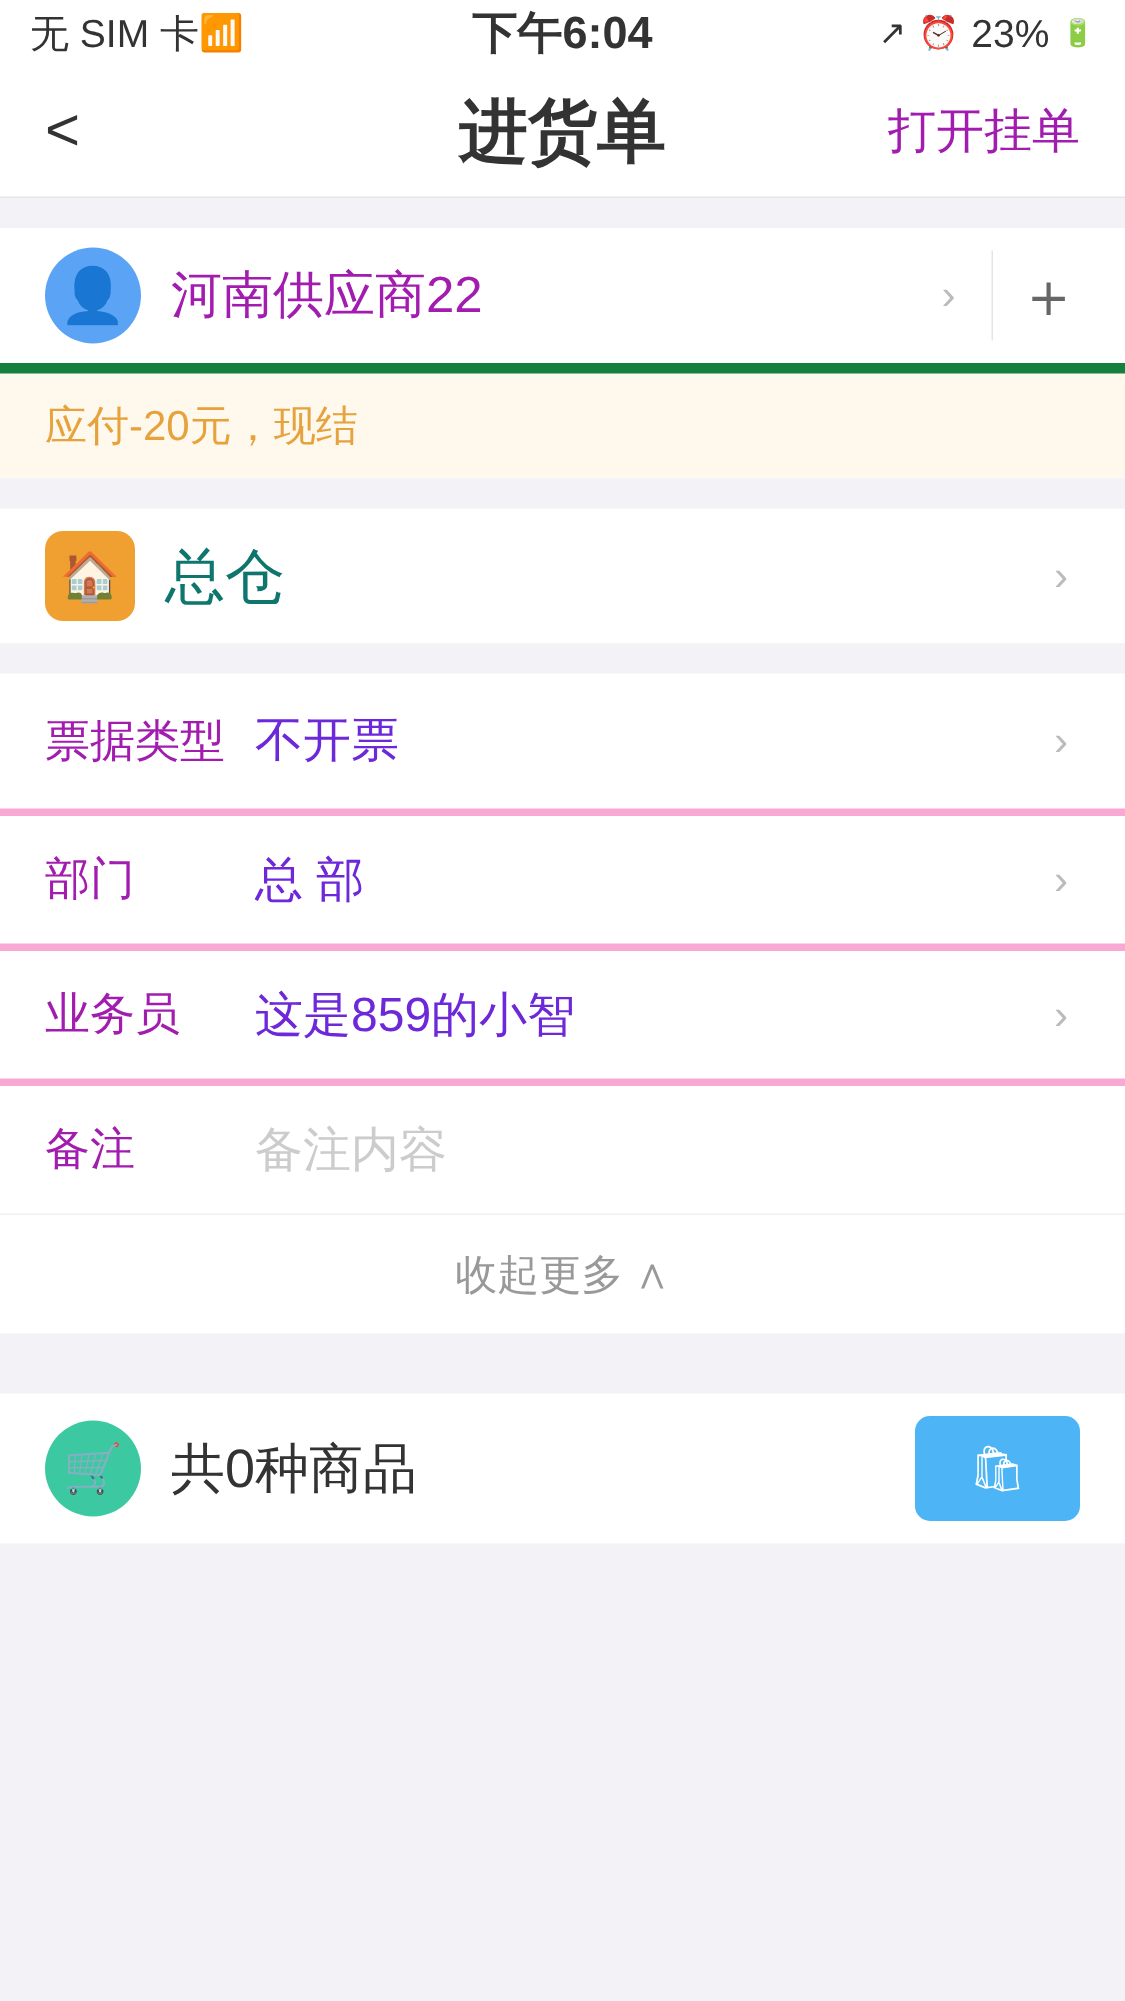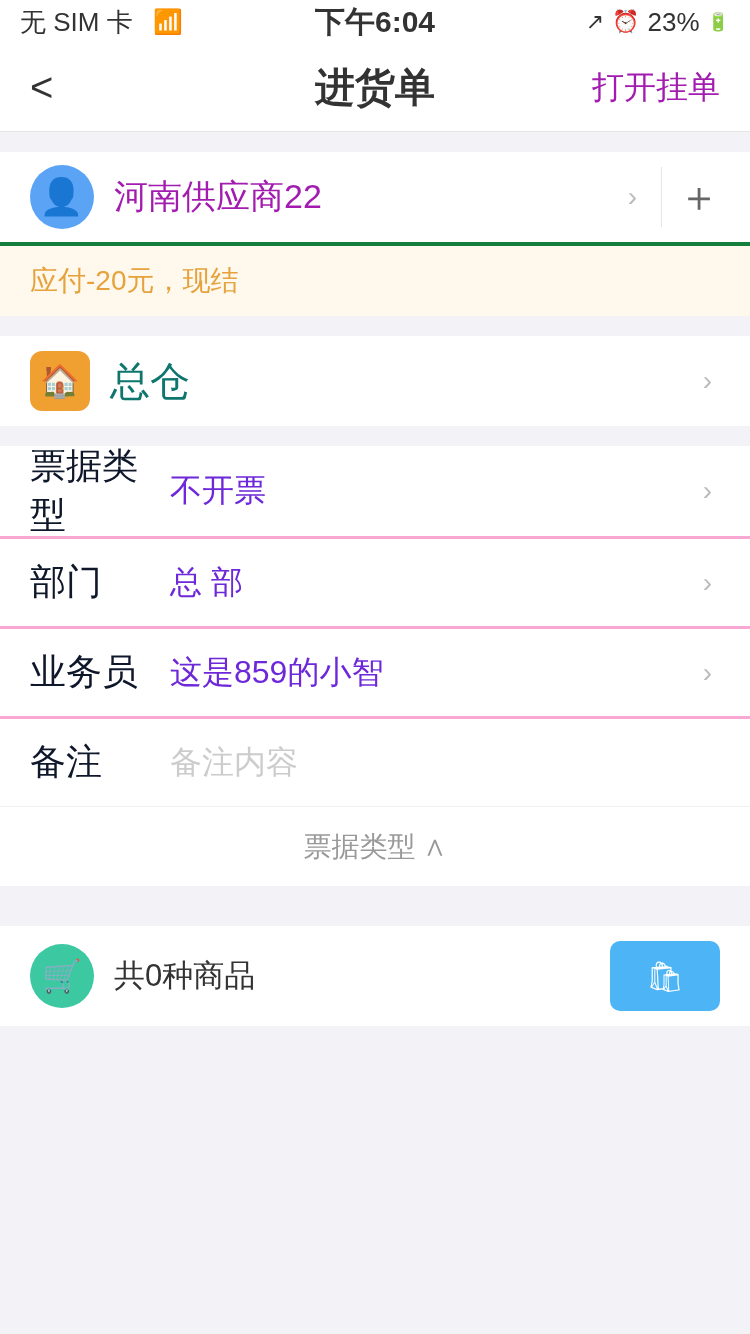--- a/index.html
+++ b/index.html
@@ -21,21 +21,21 @@
       display: flex;
       align-items: center;
       justify-content: space-between;
       padding: 0 20px;
       font-size: 28px;
       font-weight: 500;
     }
     .status-left {
       display: flex;
       align-items: center;
-      gap: 21px;
+      gap: 0;
       font-size: 26px;
     }
     .status-center {
       font-size: 30px;
       font-weight: 600;
       position: absolute;
       left: 50%;
       transform: translateX(-50%);
     }
     .status-right {
@@ -57,21 +57,21 @@
       padding: 0 30px;
       border-bottom: 1px solid #e5e5e5;
     }
     .nav-back {
       font-size: 40px;
       color: #333;
       width: 60px;
       cursor: pointer;
     }
     .nav-title {
-      font-size: 40px;
+      font-size: 46px;
       font-weight: 600;
       color: #333;
       position: absolute;
       left: 50%;
       transform: translateX(-50%);
     }
     .nav-action {
       font-size: 32px;
       color: #a21caf;
       cursor: pointer;
@@ -132,21 +132,21 @@
       color: #666;
       cursor: pointer;
     }
 
     
     .notice-bar {
       background: #fff8ec;
       padding: 16px 30px;
       font-size: 28px;
       color: #e6a23c;
-      border-top: 4px solid #15803d;
+      border-top: 7px solid #15803d;
     }
 
     
     .warehouse-row {
       display: flex;
       align-items: center;
       padding: 0 30px;
       height: 90px;
     }
     .warehouse-icon {
@@ -169,25 +169,25 @@
 
     
     .form-section {
       background: #fff;
     }
     .form-row {
       display: flex;
       align-items: center;
       padding: 0 30px;
       height: 90px;
-      border-top: 3px solid #f9a8d4;
+      border-top: 5px solid #f9a8d4;
     }
     .form-label {
-      font-size: 36px;
-      color: #0f172a;
+      font-size: 30px;
+      color: #a21caf;
       width: 140px;
       flex-shrink: 0;
     }
     .form-value {
       flex: 1;
       font-size: 32px;
       color: #6d28d9;
     }
     .form-placeholder {
       flex: 1;
@@ -225,21 +225,21 @@
       background: #3cc8a0;
       display: flex;
       align-items: center;
       justify-content: center;
       margin-right: 20px;
       flex-shrink: 0;
     }
     .cart-emoji { font-size: 32px; }
     .product-count {
       flex: 1;
-      font-size: 31px;
+      font-size: 36px;
       color: #333;
     }
     .select-btn {
       background: #4db4f5;
       color: #fff;
       border: none;
       border-radius: 10px;
       padding: 0 36px;
       height: 70px;
       font-size: 32px;
@@ -331,21 +331,21 @@
       <span class="form-value">这是859的小智</span>
       <span class="chevron">›</span>
     </div>
 
     <div class="form-row">
       <span class="form-label">备注</span>
       <span class="form-placeholder">备注内容</span>
     </div>
 
     <div class="collapse-bar">
-      <span class="collapse-text">票据类型 ∧</span>
+      <span class="collapse-text">收起更多 ∧</span>
     </div>
   </div>
 
   <div class="section-gap"></div>
 
   <div class="bottom-area">
     <div class="product-icon">
       <span class="cart-emoji">🛒</span>
     </div>
     <span class="product-count">共0种商品</span>

